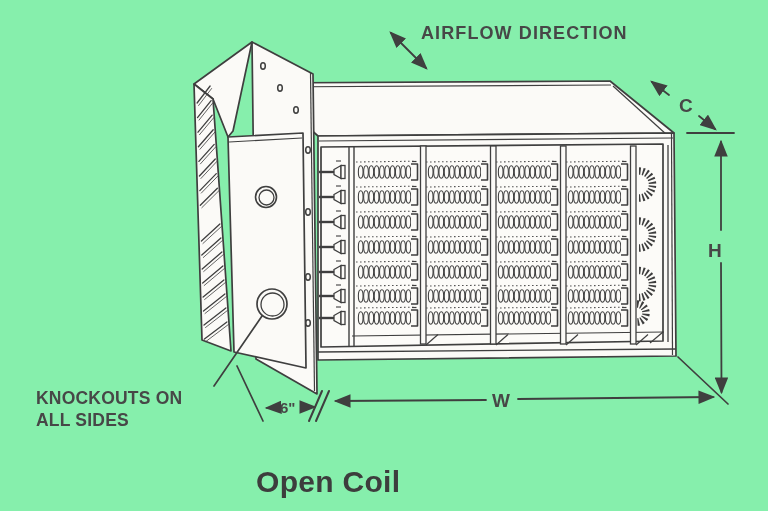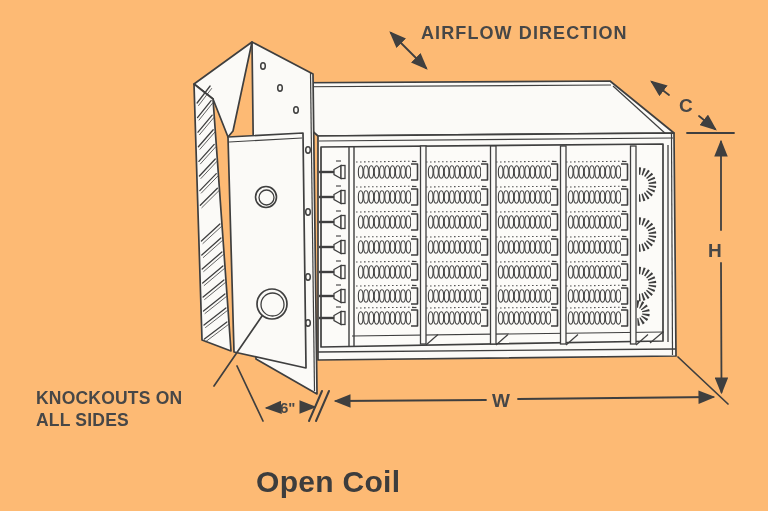--- a/index.html
+++ b/index.html
@@ -1,17 +1,17 @@
 <!DOCTYPE html>
 <html><head>
 <meta charset="utf-8">
 <style>
   html,body{margin:0;padding:0;background:#e8e6e1;}
   #page{
-    position:relative;width:768px;height:511px;background:#fdba74;
+    position:relative;width:768px;height:511px;background:#86efac;
     font-family:"Liberation Sans",sans-serif;overflow:hidden;
   }
   svg{display:block}
   text{font-family:"Liberation Sans",sans-serif;font-weight:bold;fill:#474747;}
   .t-airflow{font-size:18px;letter-spacing:1.1px;}
   .t-dim{font-size:19px;}
   .t-small{font-size:15px;}
   .t-knock{font-size:17.5px;letter-spacing:0.2px;}
   .t-title{font-size:30px;fill:#3d3d3d;letter-spacing:0.3px;}
 </style>

